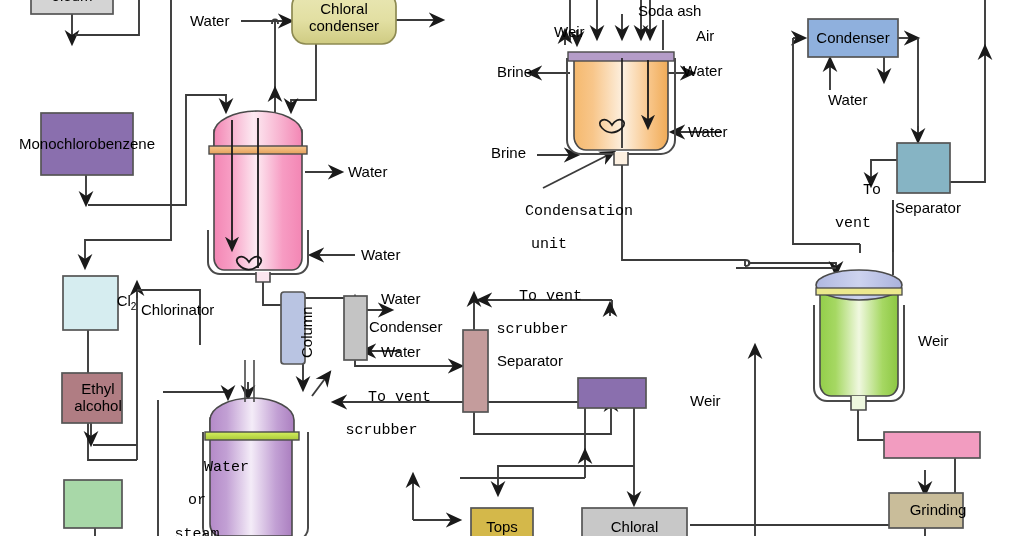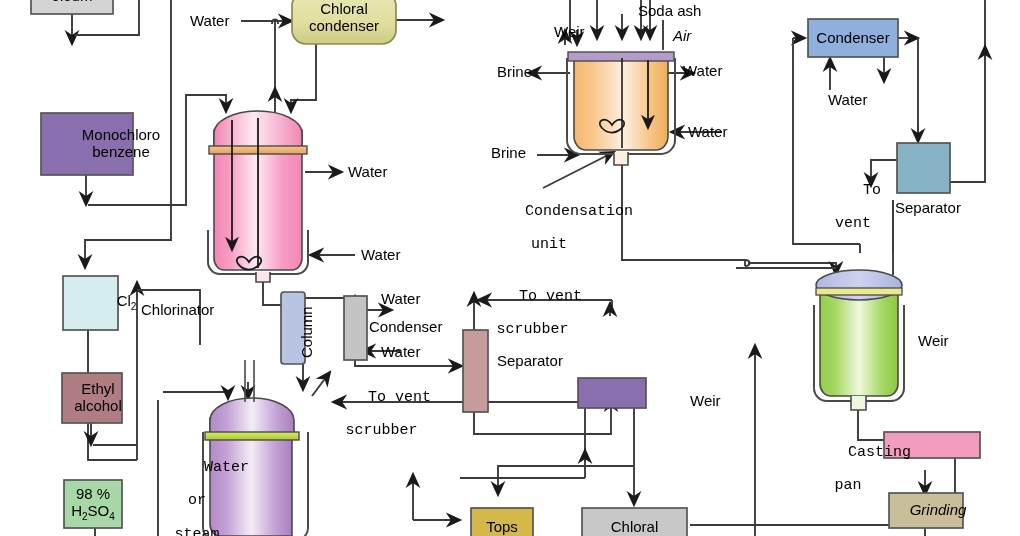--- a/index.html
+++ b/index.html
@@ -271,38 +271,34 @@
       <rect x="897" y="143" width="53" height="50" fill="#86b4c4"></rect>
       <rect x="884" y="432" width="96" height="26" fill="#f29cc0"></rect>
       <rect x="889" y="493" width="74" height="35" fill="#c9bd9a"></rect>
     </g>
 
     <rect x="292" y="-8" width="104" height="52" rx="14" ry="14" fill="url(#gOlive)" stroke="#8d8a52" stroke-width="1.7"></rect>
   </svg>
 
   <div class="boxtxt" style="left:31px;top:-22px;width:82px;height:36px;">oleum</div>
 
-  <div class="boxtxt" style="left:41px;top:113px;width:92px;height:62px;flex-direction:column;padding-left:34px;">
+  <div class="boxtxt" style="left:41px;top:113px;width:92px;height:62px;flex-direction:row;">
     <span>Monochloro</span>
     <span>benzene</span>
   </div>
 
   <div class="boxtxt" style="left:63px;top:276px;width:55px;height:54px;padding-left:36px;">
     <span><span>Cl</span><span class="sub">2</span></span>
   </div>
 
   <div class="boxtxt" style="left:62px;top:373px;width:72px;height:50px;flex-direction:column;">
     <span>Ethyl</span>
     <span>alcohol</span>
   </div>
 
-  <div class="boxtxt" style="left:64px;top:480px;width:58px;height:48px;flex-direction:column;">
-    <span>98 %</span>
-    <span><span>H</span><span class="sub">2</span><span>SO</span><span class="sub">4</span></span>
-  </div>
 
   <div class="boxtxt" style="left:292px;top:-8px;width:104px;height:52px;flex-direction:column;">
     <span>Chloral</span>
     <span>condenser</span>
   </div>
 
   <div class="lbl" style="left:190px;top:13px;">Water</div>
   <div class="lbl" style="left:348px;top:164px;">Water</div>
   <div class="lbl" style="left:361px;top:247px;">Water</div>
 
@@ -333,38 +329,34 @@
     <br><span>or</span>
     <br><span>steam</span>
   </div>
 
 
   <div class="boxtxt" style="left:471px;top:508px;width:62px;height:38px;">Tops</div>
   <div class="boxtxt" style="left:582px;top:508px;width:105px;height:38px;">Chloral</div>
 
   <div class="lbl" style="left:554px;top:24px;">Weir</div>
   <div class="lbl" style="left:638px;top:3px;">Soda ash</div>
-  <div class="lbl" style="left:673px;top:28px;font-style:italic;">Air</div>
+  <div class="lbl" style="left:696px;top:28px;">Air</div>
   <div class="lbl" style="left:497px;top:64px;">Brine</div>
   <div class="lbl" style="left:683px;top:63px;">Water</div>
   <div class="lbl" style="left:491px;top:145px;">Brine</div>
   <div class="lbl" style="left:688px;top:124px;">Water</div>
   <div class="lbl c" style="left:489px;top:187px;width:120px;">
     <span>Condensation</span>
     <br><span>unit</span>
   </div>
 
   <div class="boxtxt" style="left:808px;top:19px;width:90px;height:38px;">Condenser</div>
   <div class="lbl" style="left:828px;top:92px;">Water</div>
   <div class="lbl c" style="left:827px;top:166px;width:52px;">
     <span>To</span>
     <br><span>vent</span>
   </div>
   <div class="lbl" style="left:895px;top:200px;">Separator</div>
 
   <div class="lbl" style="left:918px;top:333px;">Weir</div>
-  <div class="lbl c" style="left:812px;top:428px;width:72px;">
-    <span>Casting</span>
-    <br><span>pan</span>
-  </div>
-  <div class="boxtxt" style="left:889px;top:493px;width:98px;height:35px;font-style:italic;">Grinding</div>
+  <div class="boxtxt" style="left:889px;top:493px;width:98px;height:35px;">Grinding</div>
 
 </div>
 
 </body></html>

